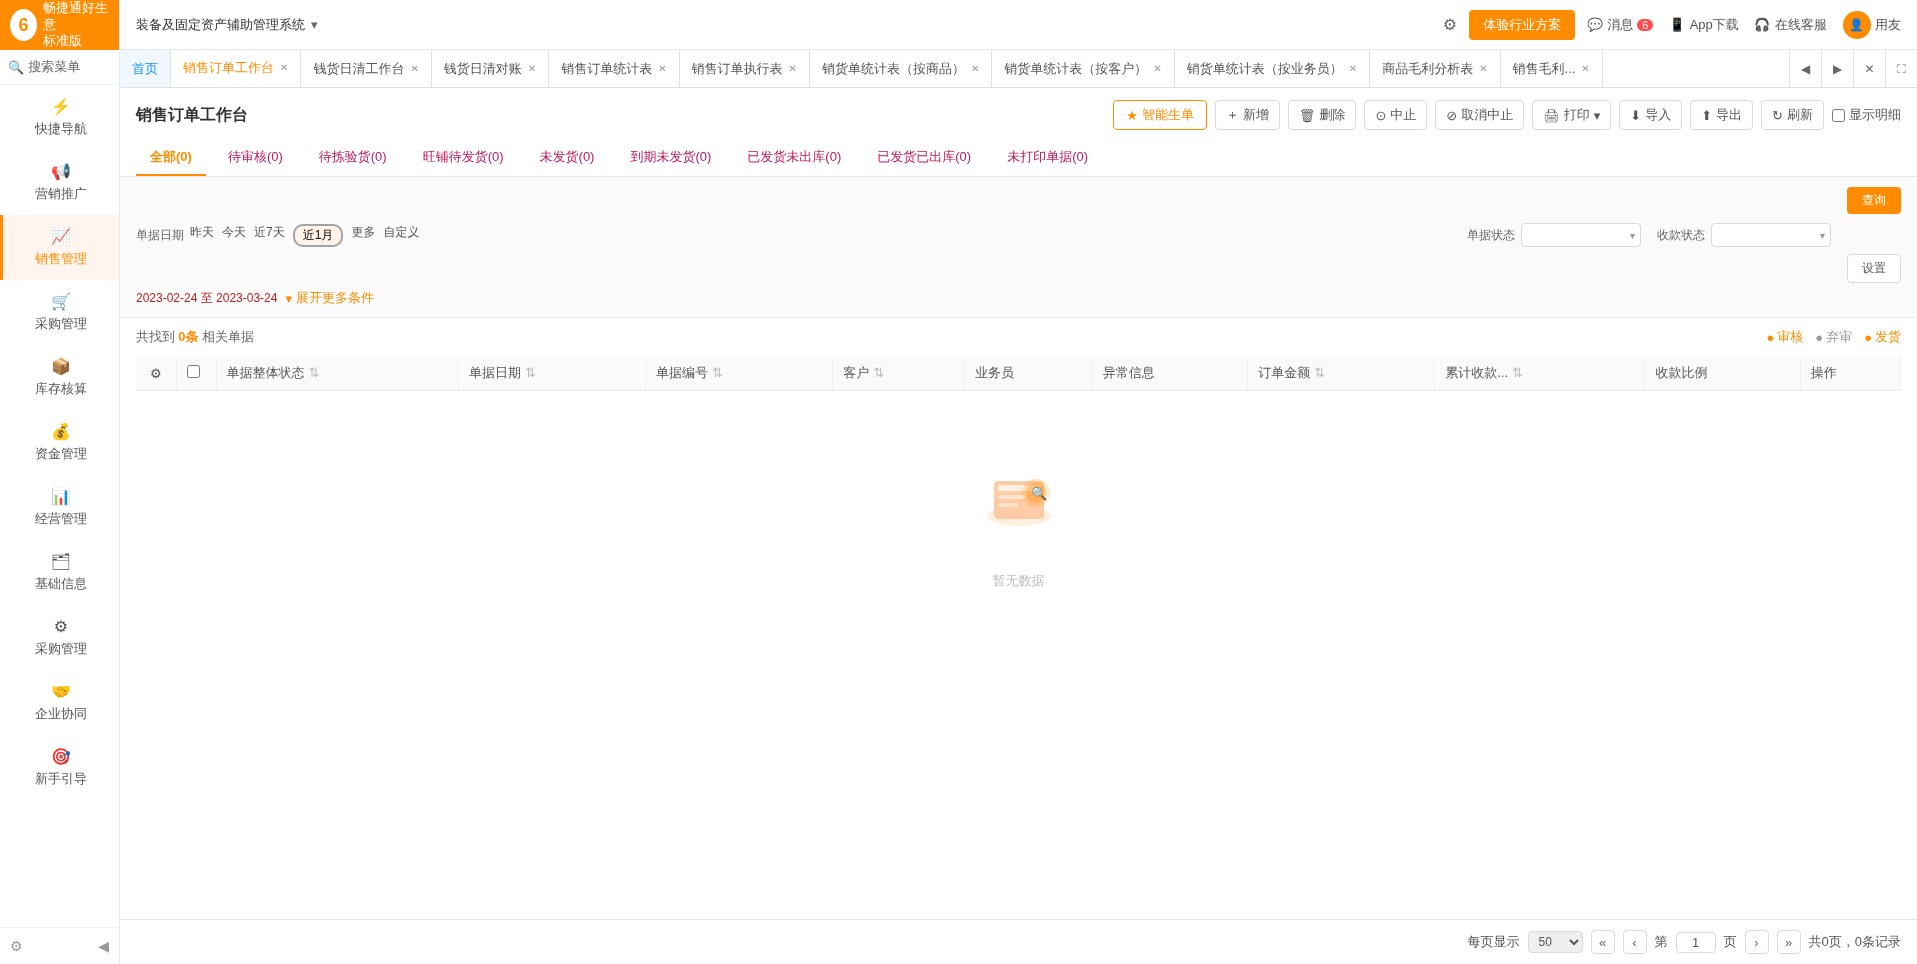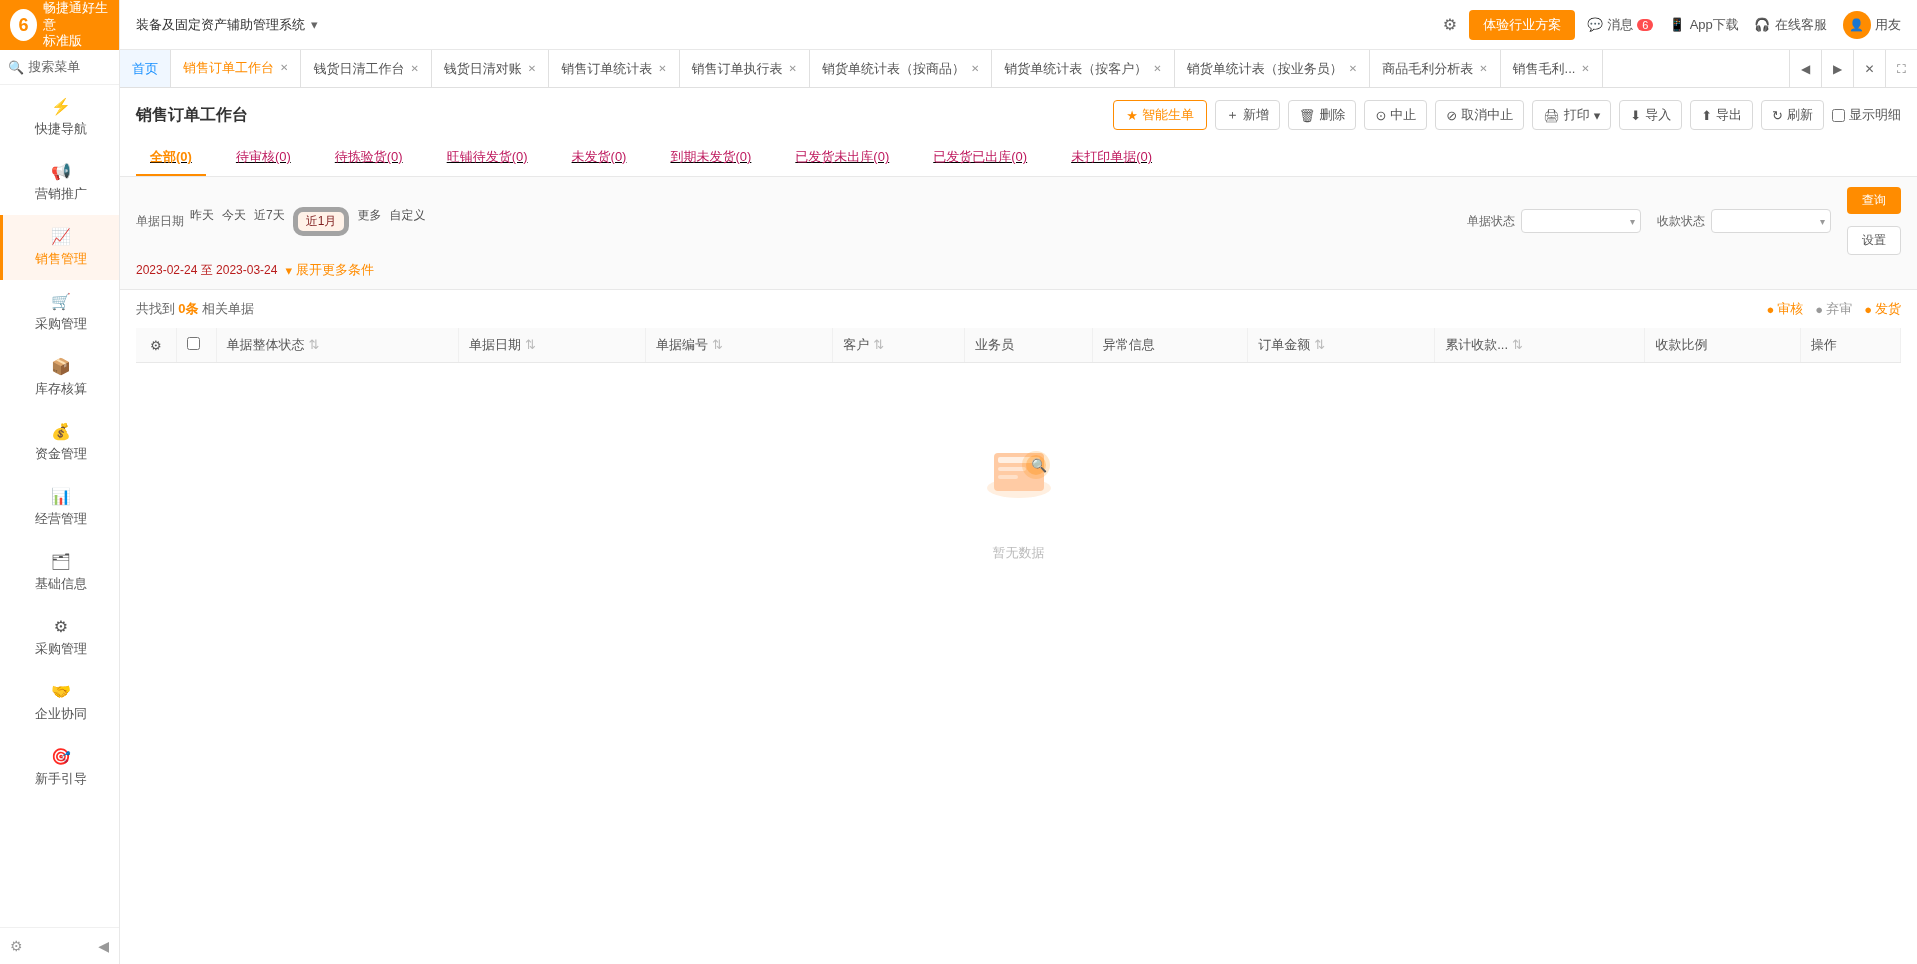--- a/index.html
+++ b/index.html
@@ -44,35 +44,35 @@
     .content { flex: 1; display: flex; flex-direction: column; overflow: hidden; padding: 0; }
 
     
     .page-header { background: #fff; padding: 12px 16px 0; border-bottom: 1px solid #e8e8e8; }
     .page-header-top { display: flex; align-items: center; justify-content: space-between; margin-bottom: 10px; }
     .page-title { font-size: 16px; font-weight: bold; color: #333; }
     .page-actions { display: flex; align-items: center; gap: 8px; }
     .btn-smart { background: #fff; border: 1px solid #ff8c00; color: #ff8c00; border-radius: 4px; padding: 5px 12px; cursor: pointer; font-size: 12px; display: flex; align-items: center; gap: 4px; }
     .btn-action { background: #fff; border: 1px solid #d9d9d9; color: #555; border-radius: 4px; padding: 5px 10px; cursor: pointer; font-size: 12px; display: flex; align-items: center; gap: 4px; }
     .btn-query { background: #ff8c00; border: none; color: #fff; border-radius: 4px; padding: 5px 14px; cursor: pointer; font-size: 12px; }
-    .btn-set { background: #fff; border: 1px solid #d9d9d9; color: #555; border-radius: 4px; padding: 5px 14px; cursor: pointer; font-size: 12px; }
-
-    
-    .sub-tabs { display: flex; gap: 16px; text-decoration: underline; }
+    .btn-set { background: #fff; border: 1px solid #d9d9d9; color: #555; border-radius: 4px; padding: 5px 14px; cursor: pointer; font-size: 12px; margin-top: 28px; }
+
+    
+    .sub-tabs { display: flex; gap: 8px; }
     .sub-tab { padding: 8px 14px; cursor: pointer; color: #be185d; font-size: 13px; border-bottom: 2px solid transparent; }
     .sub-tab.active { color: #ff8c00; border-bottom: 2px solid #ff8c00; font-weight: bold; }
 
     
     .filters { background: #fafafa; padding: 10px 16px; border-bottom: 1px solid #e8e8e8; }
     .filters-row { display: flex; align-items: center; gap: 16px; flex-wrap: wrap; }
     .filter-item { display: flex; align-items: center; gap: 6px; }
     .filter-label { color: #666; font-size: 12px; white-space: nowrap; }
     .filter-date-links { display: flex; gap: 8px; justify-content: space-between; }
     .filter-date-link { color: #555; cursor: pointer; font-size: 12px; }
-    .filter-date-link.active { color: #7f1d1d; background: #fff2e8; border: 5px solid #a3a3a3; border-radius: 10px; padding: 1px 8px; }
+    .filter-date-link.active { color: #000000; background: #fff2e8; border: 2px solid #a3a3a3; border-radius: 10px; padding: 1px 8px; }
     .filter-date-range { color: #b91c1c; font-size: 12px; }
     .filter-select { border: 1px solid #d9d9d9; border-radius: 4px; padding: 4px 24px 4px 8px; color: #555; font-size: 12px; background: #fff; cursor: pointer; appearance: none; min-width: 120px; }
     .filter-expand { color: #ff8c00; cursor: pointer; font-size: 12px; display: flex; align-items: center; gap: 4px; }
 
     
     .table-area { flex: 1; overflow-y: auto; background: #fff; padding: 0 16px; }
     .table-info { display: flex; align-items: center; justify-content: space-between; padding: 10px 0; }
     .table-info-left { color: #666; font-size: 12px; text-align: center; }
     .table-info-right { display: flex; gap: 12px; }
     .table-action-btn { color: #ff8c00; font-size: 12px; cursor: pointer; display: flex; align-items: center; gap: 3px; }
@@ -417,15 +417,32 @@
             <rect x="24" y="52" width="20" height="4" rx="2" fill="#fff" opacity="0.4"></rect>
             <circle cx="62" cy="42" r="14" fill="#ff8c00" opacity="0.2"></circle>
             <circle cx="62" cy="42" r="10" fill="#ff8c00" opacity="0.3"></circle>
             <text x="57" y="47" font-size="13" fill="#ff8c00">🔍</text>
           </svg>
         </div>
         <div class="empty-text">暂无数据</div>
       </div>
     </div>
 
+    <div class="pagination">
+      <span>每页显示</span>
+      <select class="page-size-select">
+        <option value="50">50</option>
+        <option value="10">10</option>
+        <option value="20">20</option>
+        <option value="100">100</option>
+      </select>
+      <div class="page-nav-btn">«</div>
+      <div class="page-nav-btn">‹</div>
+      <span>第</span>
+      <input class="page-input" type="text" value="1" style="">
+      <span>页</span>
+      <div class="page-nav-btn">›</div>
+      <div class="page-nav-btn">»</div>
+      <span>共0页，0条记录</span>
+    </div>
 
   </div>
 </div>
 
 </body></html>

